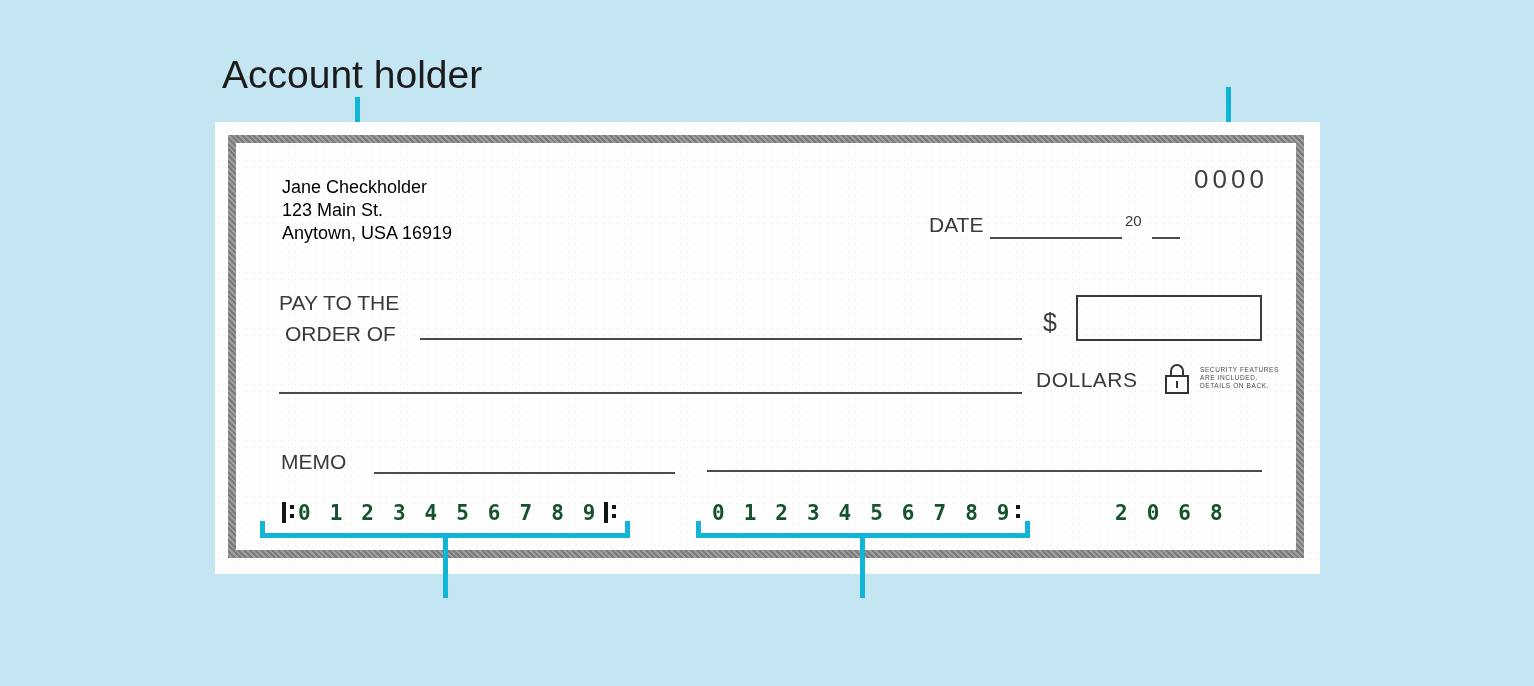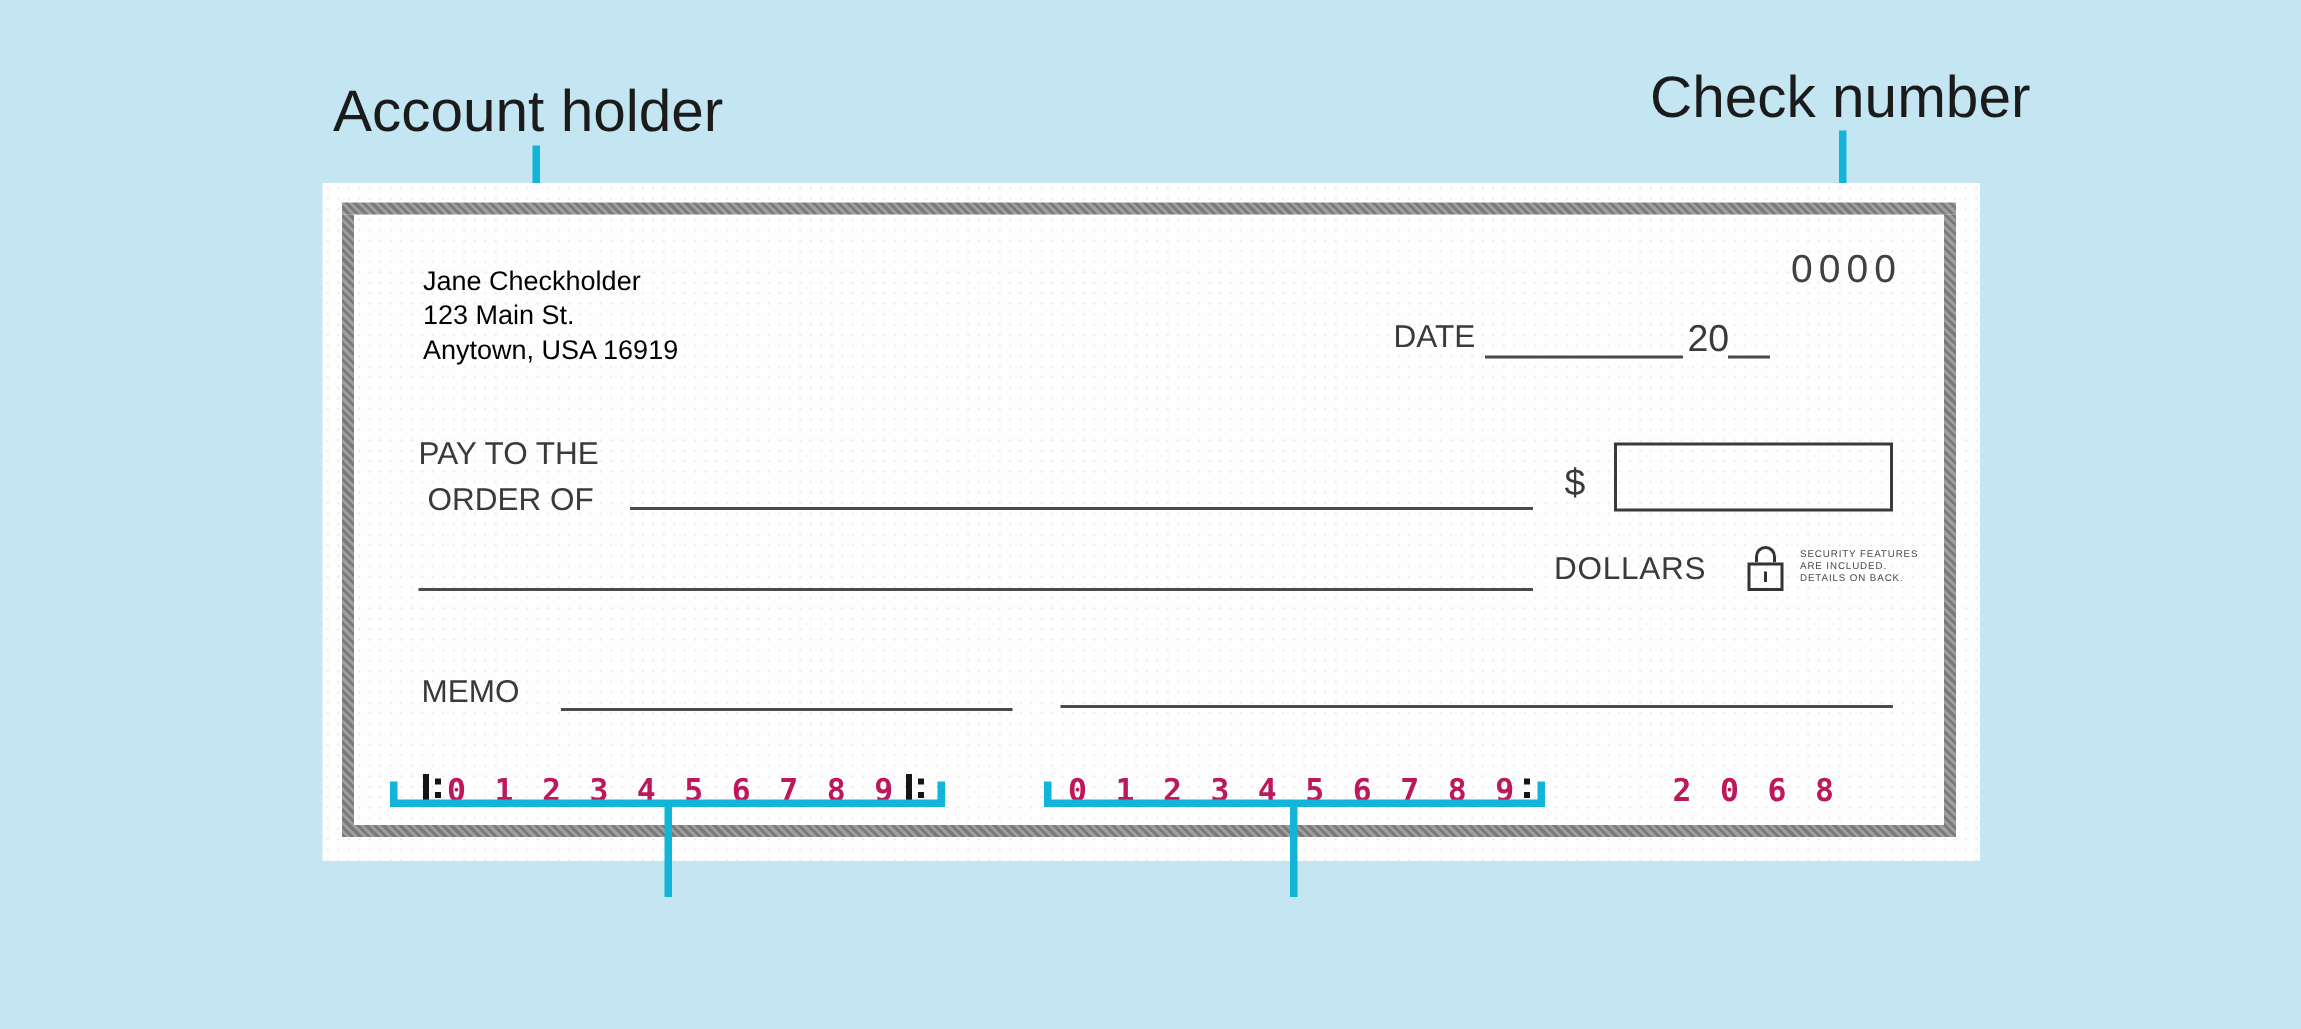--- a/index.html
+++ b/index.html
@@ -64,61 +64,60 @@
     margin-left:-1px; background:#333;
   }
 
   .security-note {
     position:absolute; left:1200px; top:366px; font-size:6.5px; line-height:8px;
     color:#4a4a4a; letter-spacing:0.6px; white-space:nowrap;
   }
 
   
   .micr-group {
-    position:absolute; top:515px; height:24px;
+    position:absolute; top:501px; height:24px;
     font-family:"DejaVu Sans Mono", monospace; font-weight:700;
     font-size:21px; line-height:24px; letter-spacing:19px;
-    color:#be185d; white-space:nowrap;
+    color:#14532d; white-space:nowrap;
   }
   .micr-symbol { display:inline-block; position:relative; width:12px; height:21px; vertical-align:-3px; }
   .micr-symbol .t-bar { position:absolute; left:0; top:0; width:4px; height:21px; background:#151515; }
   .micr-symbol .t-dots {
     position:absolute; left:8px; top:3px; width:4px; height:4px; background:#151515;
     box-shadow:0 9px 0 #151515;
   }
   .micr-symbol.onus { width:5px; }
   .micr-symbol.onus .t-dots { left:0; }
 </style>
 </head>
 <body>
 
 <div class="stage">
 
   <div class="anno-label" style="left:222px; top:53px;">Account holder</div>
   <div class="stem" style="left:355px; top:97px; height:65px;"></div>
   <div class="bracket down" style="left:260px; top:157px; width:177px; height:17px;"></div>
 
-  <div class="anno-label" style="left:1100px; top:44px;">Check number</div>
   <div class="stem" style="left:1226px; top:87px; height:70px;"></div>
   <div class="bracket down" style="left:1183px; top:154px; width:94px; height:17px;"></div>
 
   <div class="paper"></div>
   <div class="check-frame"></div>
 
   <div class="addr">
     <div>Jane Checkholder</div>
     <div>123 Main St.</div>
     <div>Anytown, USA 16919</div>
   </div>
 
   <div class="check-no">0000</div>
 
   <div class="check-text" style="left:929px; top:213px; font-size:21px;">DATE</div>
   <div class="rule" style="left:990px; top:237px; width:132px;"></div>
-  <div class="check-text" style="left:1125px; top:212px; font-size:25px;">20</div>
+  <div class="check-text" style="left:1125px; top:212px; font-size:15px;">20</div>
   <div class="rule" style="left:1152px; top:237px; width:28px;"></div>
 
   <div class="check-text" style="left:279px; top:291px; font-size:21px;">PAY TO THE</div>
   <div class="check-text" style="left:285px; top:322px; font-size:21px;">ORDER OF</div>
   <div class="rule" style="left:420px; top:338px; width:602px;"></div>
 
   <div class="check-text" style="left:1043px; top:308px; font-size:25px;">$</div>
   <div class="amount-box"></div>
 
   <div class="rule" style="left:279px; top:392px; width:743px;"></div>

